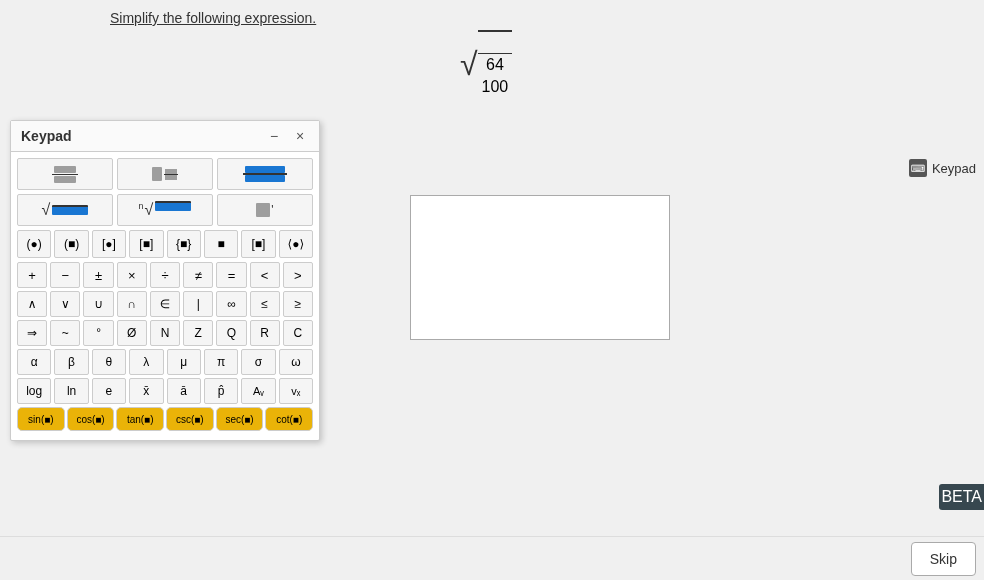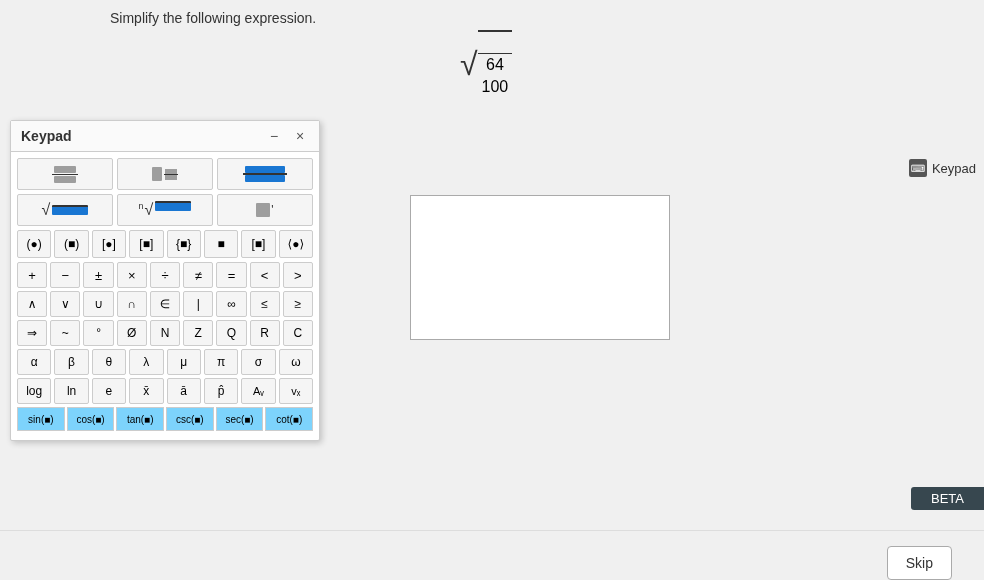--- a/index.html
+++ b/index.html
@@ -19,20 +19,21 @@
       background: #f0f0f0;
     }
 
     
     .problem-statement {
       position: absolute;
       top: 10px;
       left: 110px;
       font-size: 14px;
       color: #333;
+      text-decoration: underline;
     }
 
     
     .math-expression {
       position: absolute;
       top: 30px;
       left: 460px;
       display: flex;
       align-items: center;
       font-size: 18px;
@@ -296,23 +297,23 @@
     
     .trig-row {
       display: flex;
       gap: 2px;
       margin-bottom: 3px;
     }
 
     .trig-btn {
       height: 24px;
       flex: 1;
-      background: #7dd3fc;
+      background: #eab308;
       border: 1px solid #ccc;
-      border-radius: 0;
+      border-radius: 5px;
       cursor: pointer;
       font-size: 10px;
       display: flex;
       align-items: center;
       justify-content: center;
       white-space: nowrap;
       overflow: hidden;
     }
 
     
@@ -349,27 +350,27 @@
       color: white;
       font-size: 10px;
     }
 
     
     .bottom-bar {
       position: absolute;
       bottom: 0;
       left: 0;
       right: 0;
-      height: 50px;
+      height: 44px;
       background: #f0f0f0;
       border-top: 1px solid #ddd;
       display: flex;
-      align-items: flex-end;
+      align-items: center;
       justify-content: flex-end;
-      padding: 0 32px;
+      padding: 0 8px;
       gap: 10px;
     }
 
     .btn-skip {
       padding: 8px 18px;
       background: white;
       border: 1px solid #aaa;
       border-radius: 4px;
       font-size: 14px;
       cursor: pointer;
@@ -397,22 +398,22 @@
       font-weight: bold;
     }
 
     
     .beta-badge {
       position: absolute;
       bottom: 70px;
       right: 0px;
       background: #37474f;
       color: white;
-      font-size: 13px;
-      padding: 4px 20px;
+      font-size: 16px;
+      padding: 4px 2px;
       border-radius: 3px 0 0 3px;
     }
   </style>
 </head>
 <body>
 
 <div class="main-area">
 
   <div class="problem-statement">
     <span>Simplify the following expression.</span>

